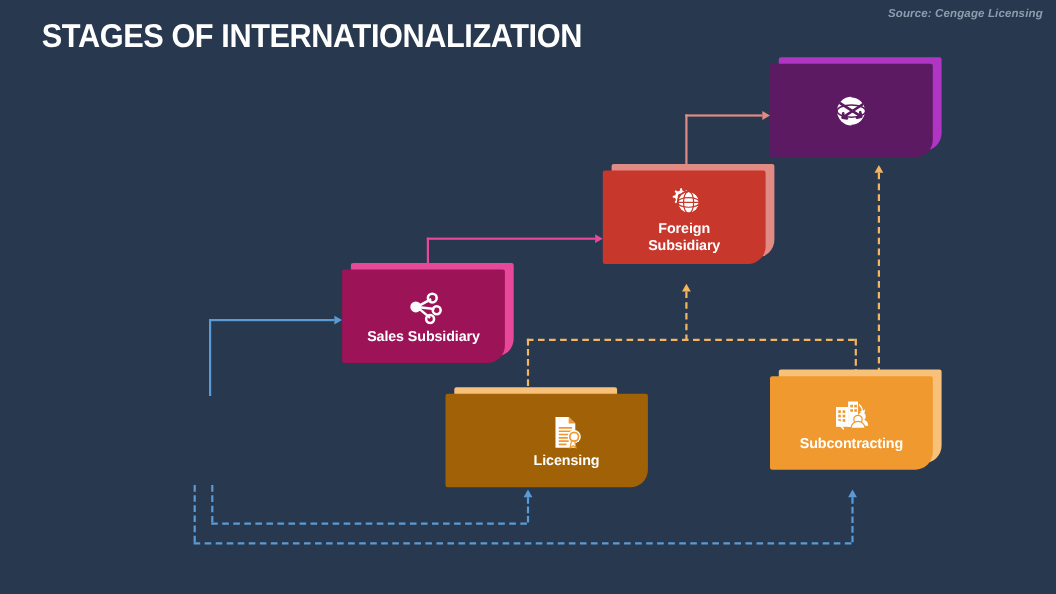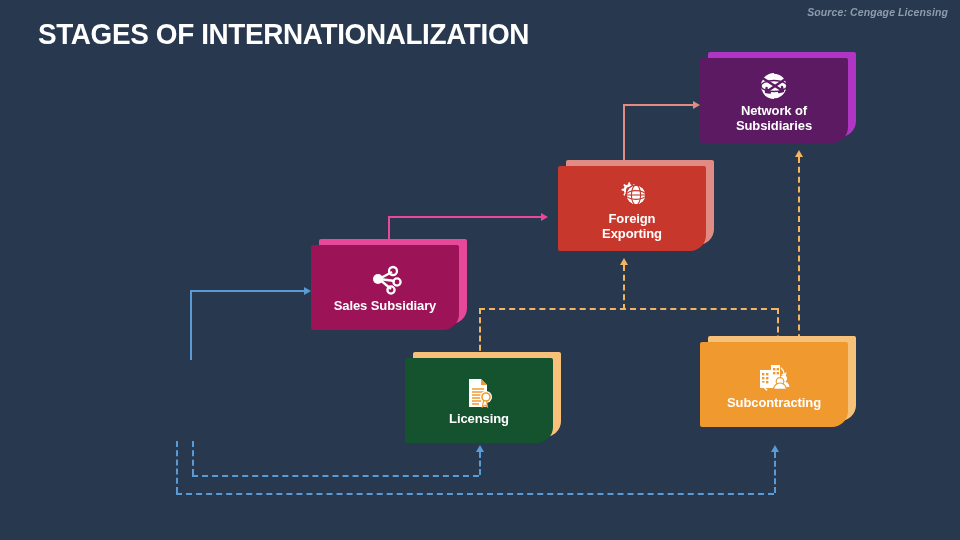--- a/index.html
+++ b/index.html
@@ -157,47 +157,43 @@
     <div class="face" style="background:#5c1a63;">
       <div class="ico">
         <svg width="32" height="32" viewBox="0 0 32 32">
           <circle cx="16" cy="16" r="13" fill="#ffffff"></circle>
           <path d="M16 3 A13 13 0 0 1 16 29" fill="none" stroke="#5c1a63" stroke-width="1.4"></path>
           <ellipse cx="16" cy="16" rx="13" ry="5.5" fill="none" stroke="#5c1a63" stroke-width="1.4"></ellipse>
           <path d="M6 9 L25 21 M25 21 l-1 -4 M25 21 l-4 1" stroke="#5c1a63" stroke-width="2.4" fill="none" stroke-linecap="round"></path>
           <path d="M26 10 L8 22 M8 22 l4 0.6 M8 22 l0.6 -4" stroke="#5c1a63" stroke-width="2.4" fill="none" stroke-linecap="round"></path>
         </svg>
       </div>
-      <div class="lbl">
-        <span>Network of</span><br>
-        <span>Subsidiaries</span>
-      </div>
-    </div>
-  </div>
-
-  <div class="node two-line" style="left:548px; top:166px;margin-left:10px;">
+    </div>
+  </div>
+
+  <div class="node two-line" style="left:548px; top:155px;">
     <div class="shadow" style="background:#e08b84;"></div>
     <div class="face" style="background:#c8372c;">
       <div class="ico">
         <svg width="32" height="32" viewBox="0 0 32 32">
           <g fill="#ffffff">
             <path d="M12.5 4.2 l1.4 0 0.5 2.2 a7.8 7.8 0 0 1 1.8 0.75 l1.9 -1.25 1 1 -1.25 1.9 a7.8 7.8 0 0 1 0.75 1.8 l2.2 0.5 0 1.4 -2.2 0.5 a7.8 7.8 0 0 1 -0.75 1.8 l1.25 1.9 -1 1 -1.9 -1.25 a7.8 7.8 0 0 1 -1.8 0.75 l-0.5 2.2 -1.4 0 -0.5 -2.2 a7.8 7.8 0 0 1 -1.8 -0.75 l-1.9 1.25 -1 -1 1.25 -1.9 a7.8 7.8 0 0 1 -0.75 -1.8 l-2.2 -0.5 0 -1.4 2.2 -0.5 a7.8 7.8 0 0 1 0.75 -1.8 l-1.25 -1.9 1 -1 1.9 1.25 a7.8 7.8 0 0 1 1.8 -0.75 z"></path>
             <circle cx="13.2" cy="12.1" r="3.1" fill="#c8372c"></circle>
           </g>
           <circle cx="20" cy="17" r="10" fill="#ffffff"></circle>
           <circle cx="20" cy="17" r="10" fill="none" stroke="#c8372c" stroke-width="1.1"></circle>
           <path d="M20 7 A10 10 0 0 1 20 27 A10 10 0 0 1 20 7" fill="none" stroke="#c8372c" stroke-width="1.1"></path>
           <ellipse cx="20" cy="17" rx="4.6" ry="10" fill="none" stroke="#c8372c" stroke-width="1.1"></ellipse>
           <line x1="10" y1="17" x2="30" y2="17" stroke="#c8372c" stroke-width="1.1"></line>
           <ellipse cx="20" cy="17" rx="10" ry="4.4" fill="none" stroke="#c8372c" stroke-width="1.1"></ellipse>
         </svg>
       </div>
       <div class="lbl">
         <span>Foreign</span><br>
-        <span>Exporting</span>
+        <span>Subsidiary</span>
       </div>
     </div>
   </div>
 
   <div class="node" style="left:311px; top:245px;padding-left:35px;">
     <div class="shadow" style="background:#e8489a;"></div>
     <div class="face" style="background:#9c1358;">
       <div class="ico">
         <svg width="34" height="30" viewBox="0 0 34 30">
           <g stroke="#ffffff" stroke-width="2.3" fill="none">
@@ -211,21 +207,21 @@
           <circle cx="23" cy="25" r="3.6" fill="none" stroke="#ffffff" stroke-width="2.3"></circle>
         </svg>
       </div>
       <div class="lbl">Sales Subsidiary</div>
     </div>
   </div>
 
 
   <div class="node" style="left:405px; top:358px;">
     <div class="shadow" style="background:#f7c179;"></div>
-    <div class="face" style="background:#14532d;">
+    <div class="face" style="background:#a16207;padding-left:36px;">
       <div class="ico">
         <svg width="30" height="32" viewBox="0 0 30 32">
           <path d="M5 2 h12 l6 6 v22 H5 z" fill="#ffffff"></path>
           <path d="M17 2 l6 6 h-6 z" fill="#f0992e"></path>
           <g stroke="#f0992e" stroke-width="1.5">
             <line x1="8" y1="12" x2="20" y2="12"></line>
             <line x1="8" y1="15" x2="20" y2="15"></line>
             <line x1="8" y1="18" x2="20" y2="18"></line>
             <line x1="8" y1="21" x2="20" y2="21"></line>
             <line x1="8" y1="24" x2="17" y2="24"></line>

